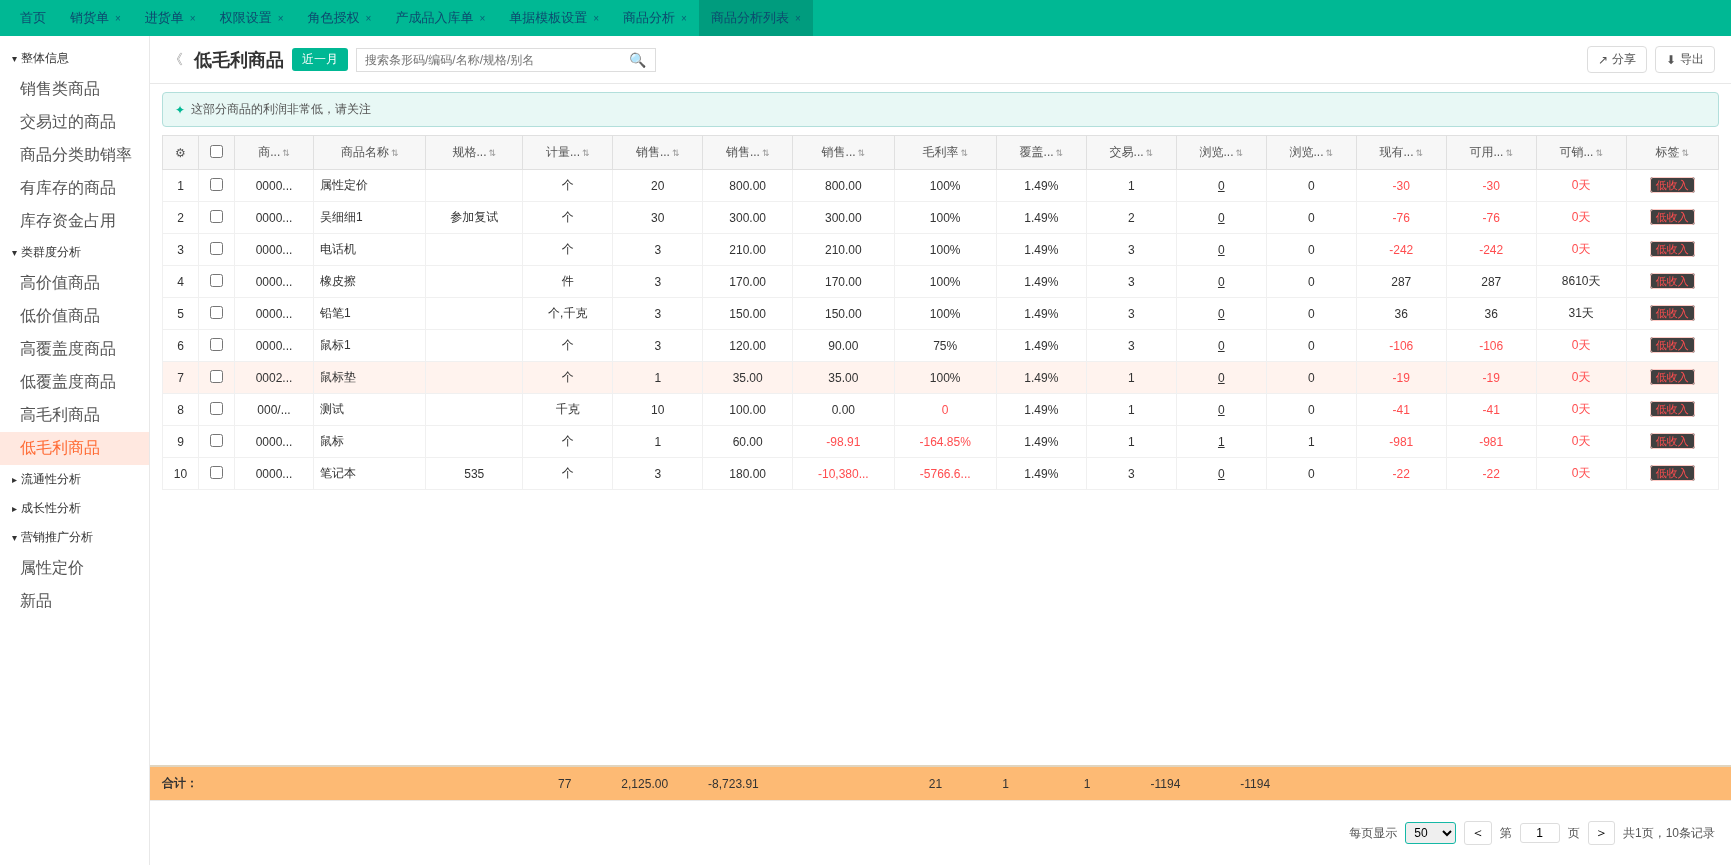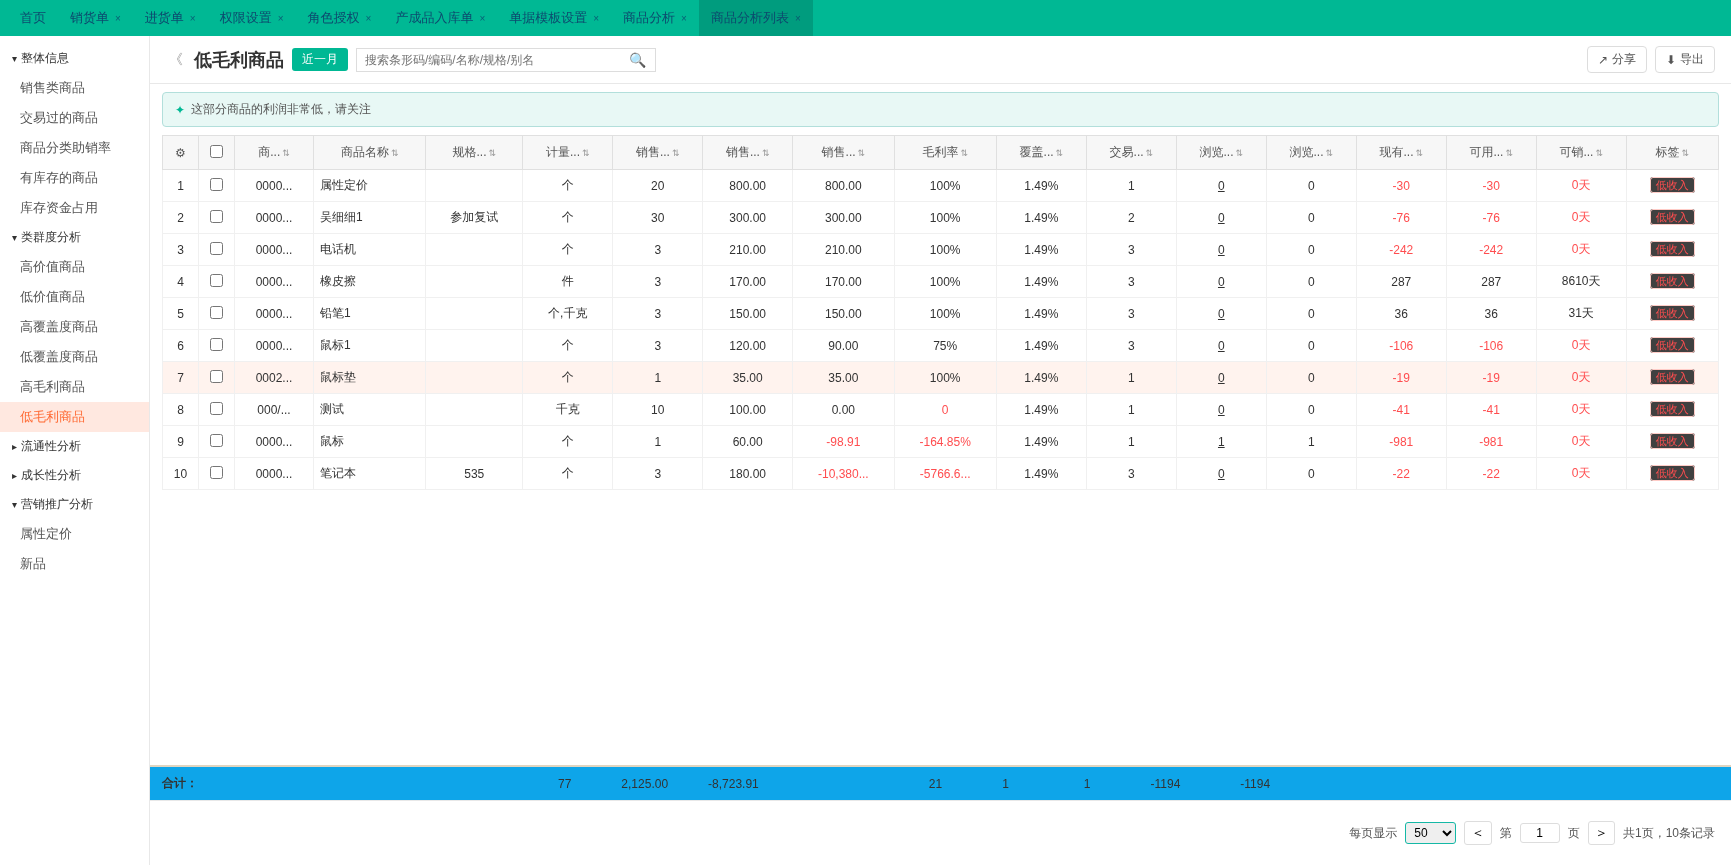--- a/index.html
+++ b/index.html
@@ -44,21 +44,21 @@
       padding: 6px 12px;
       cursor: pointer;
       color: #333;
       font-size: 12px;
     }
     .sidebar-group-header .arrow { margin-right: 4px; font-size: 10px; }
     .sidebar-item {
       padding: 6px 12px 6px 20px;
       cursor: pointer;
       color: #555;
-      font-size: 13px;
+      font-size: 16px;
     }
     .sidebar-item.active { background: #ffe8e0; color: #ff6b35; }
 
     
     .content-area {
       flex: 1;
       display: flex;
       flex-direction: column;
       overflow: hidden;
       background: #fff;
@@ -176,21 +176,21 @@
       border: 1px solid #ffccc7;
       border-radius: 3px;
       padding: 1px 5px;
       font-size: 11px;
     }
     .red-text { color: #ff4d4f; }
     .underline { text-decoration: underline; cursor: pointer; }
 
     
     .table-footer {
-      background: #0ea5e9;
+      background: #fdba74;
       border-top: 2px solid #e0d5c0;
       padding: 8px 12px;
       display: flex;
       align-items: center;
       gap: 20px;
       font-size: 12px;
     }
     .footer-label { font-weight: bold; color: #333; }
 
     

